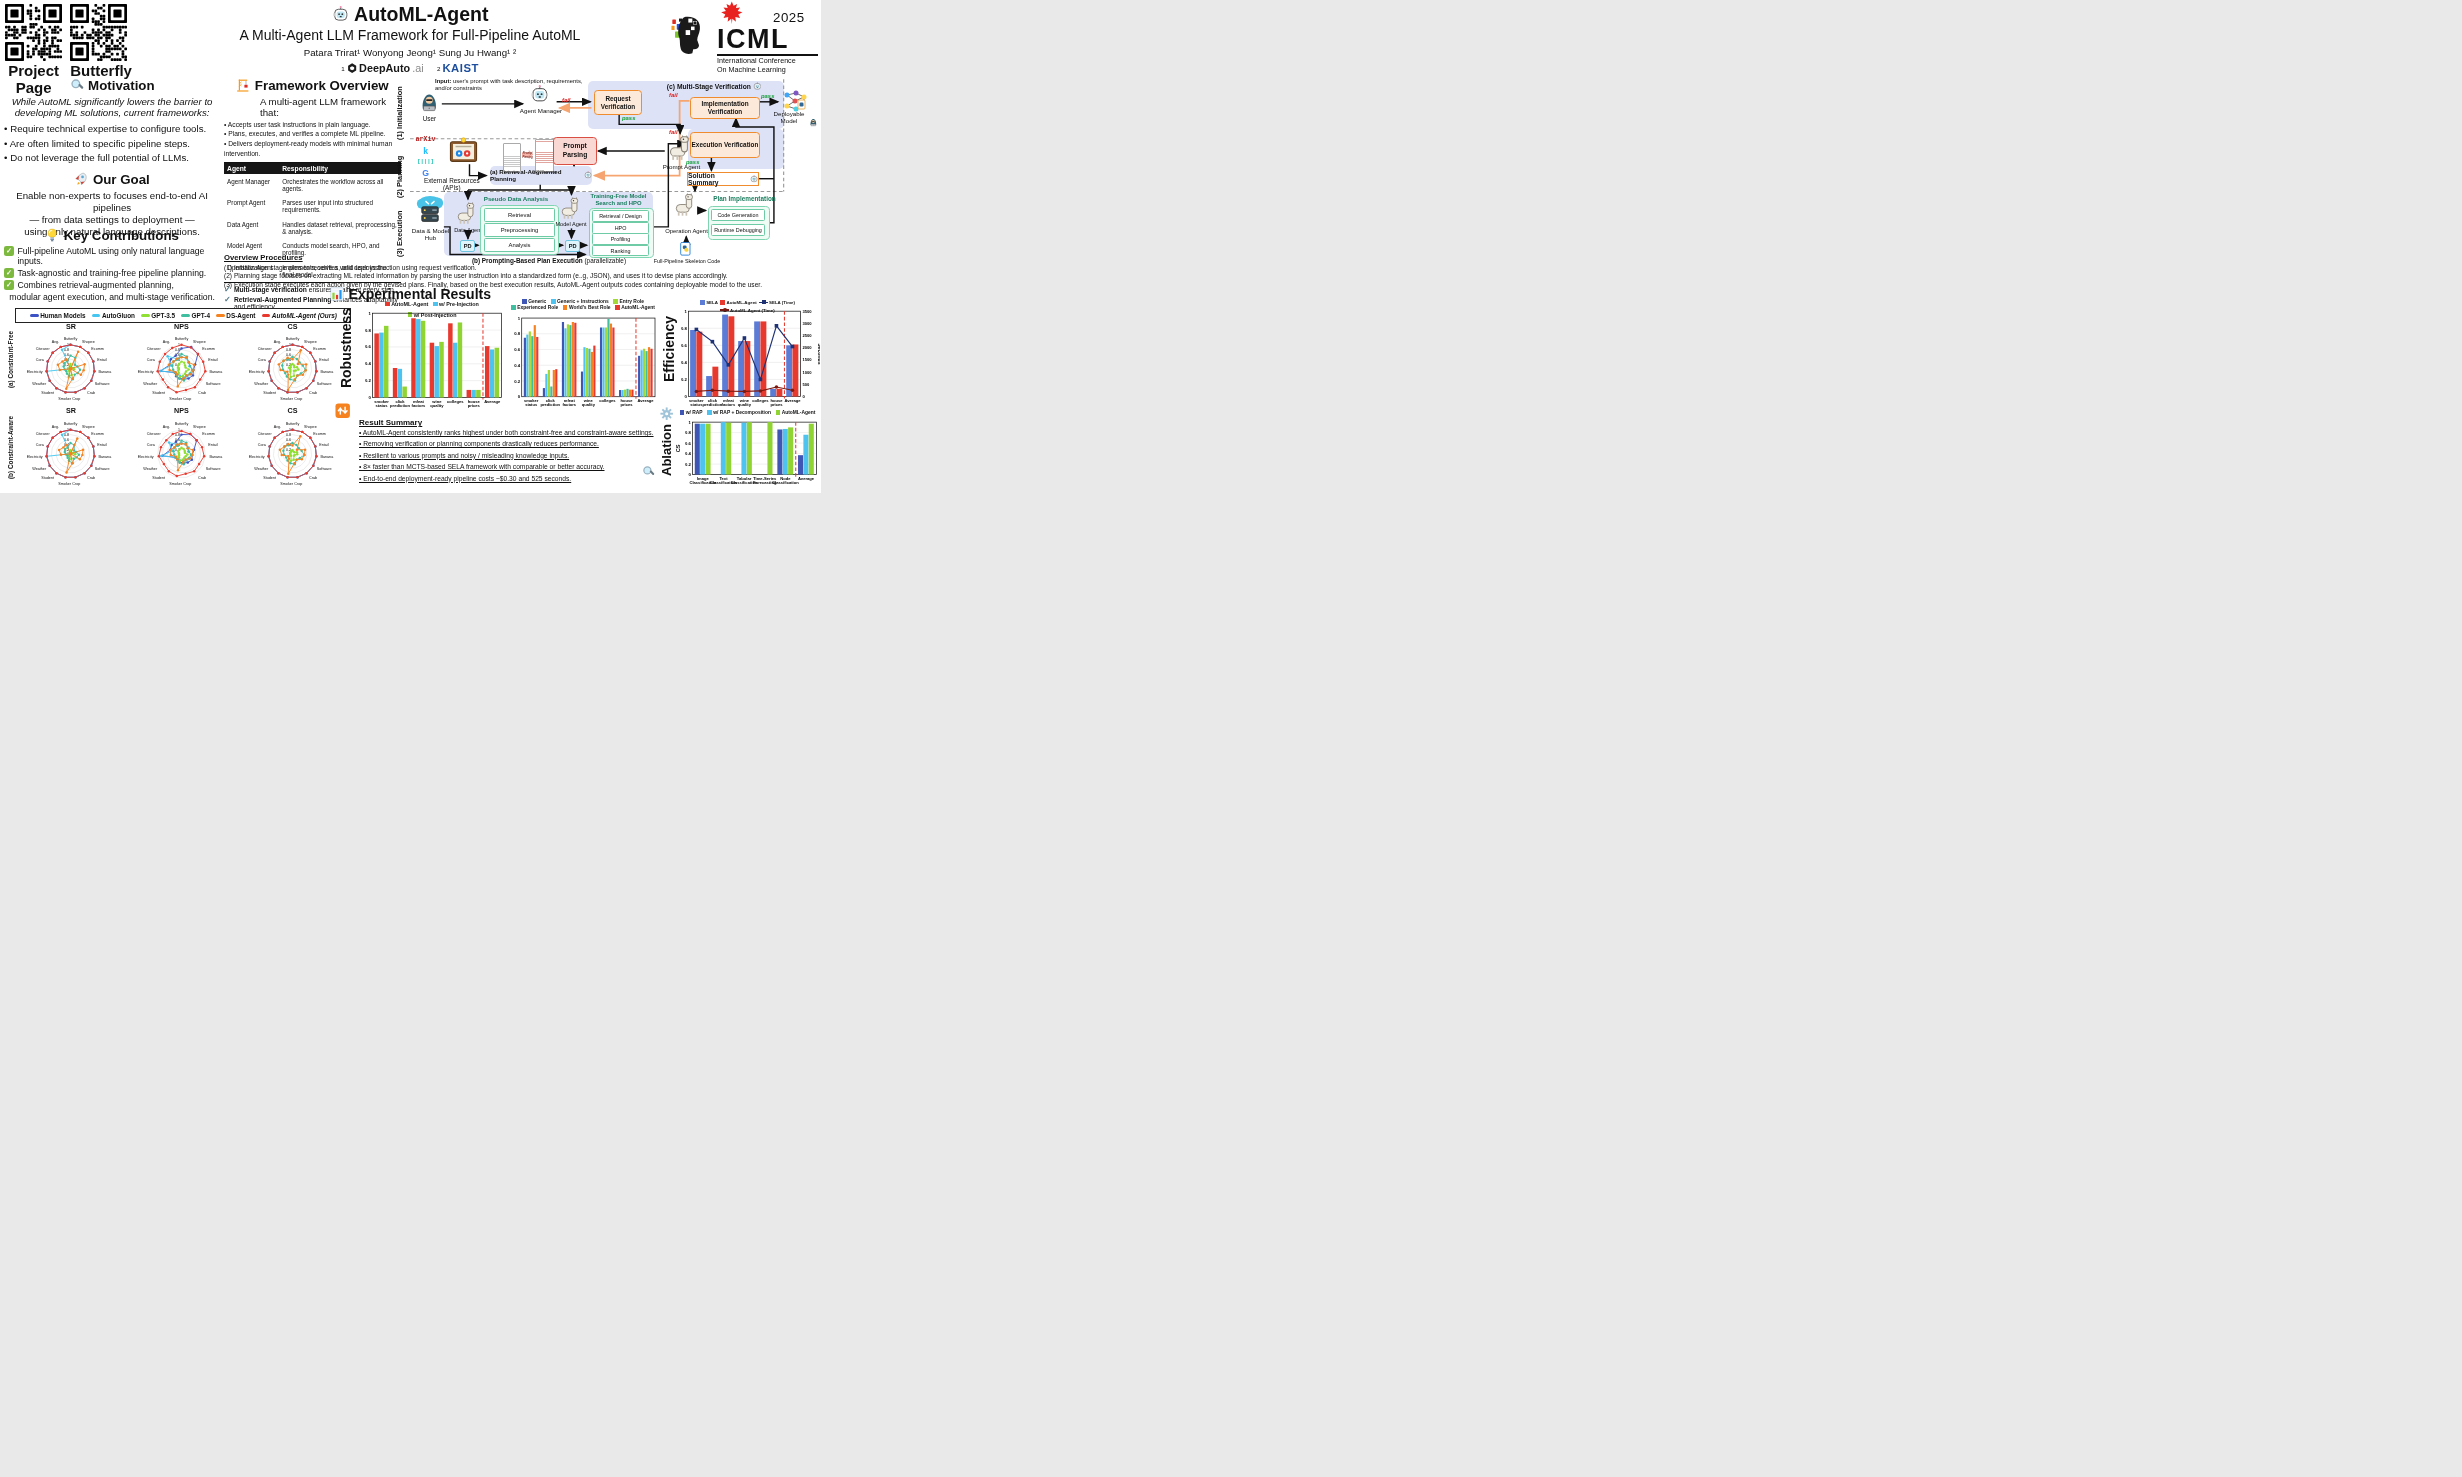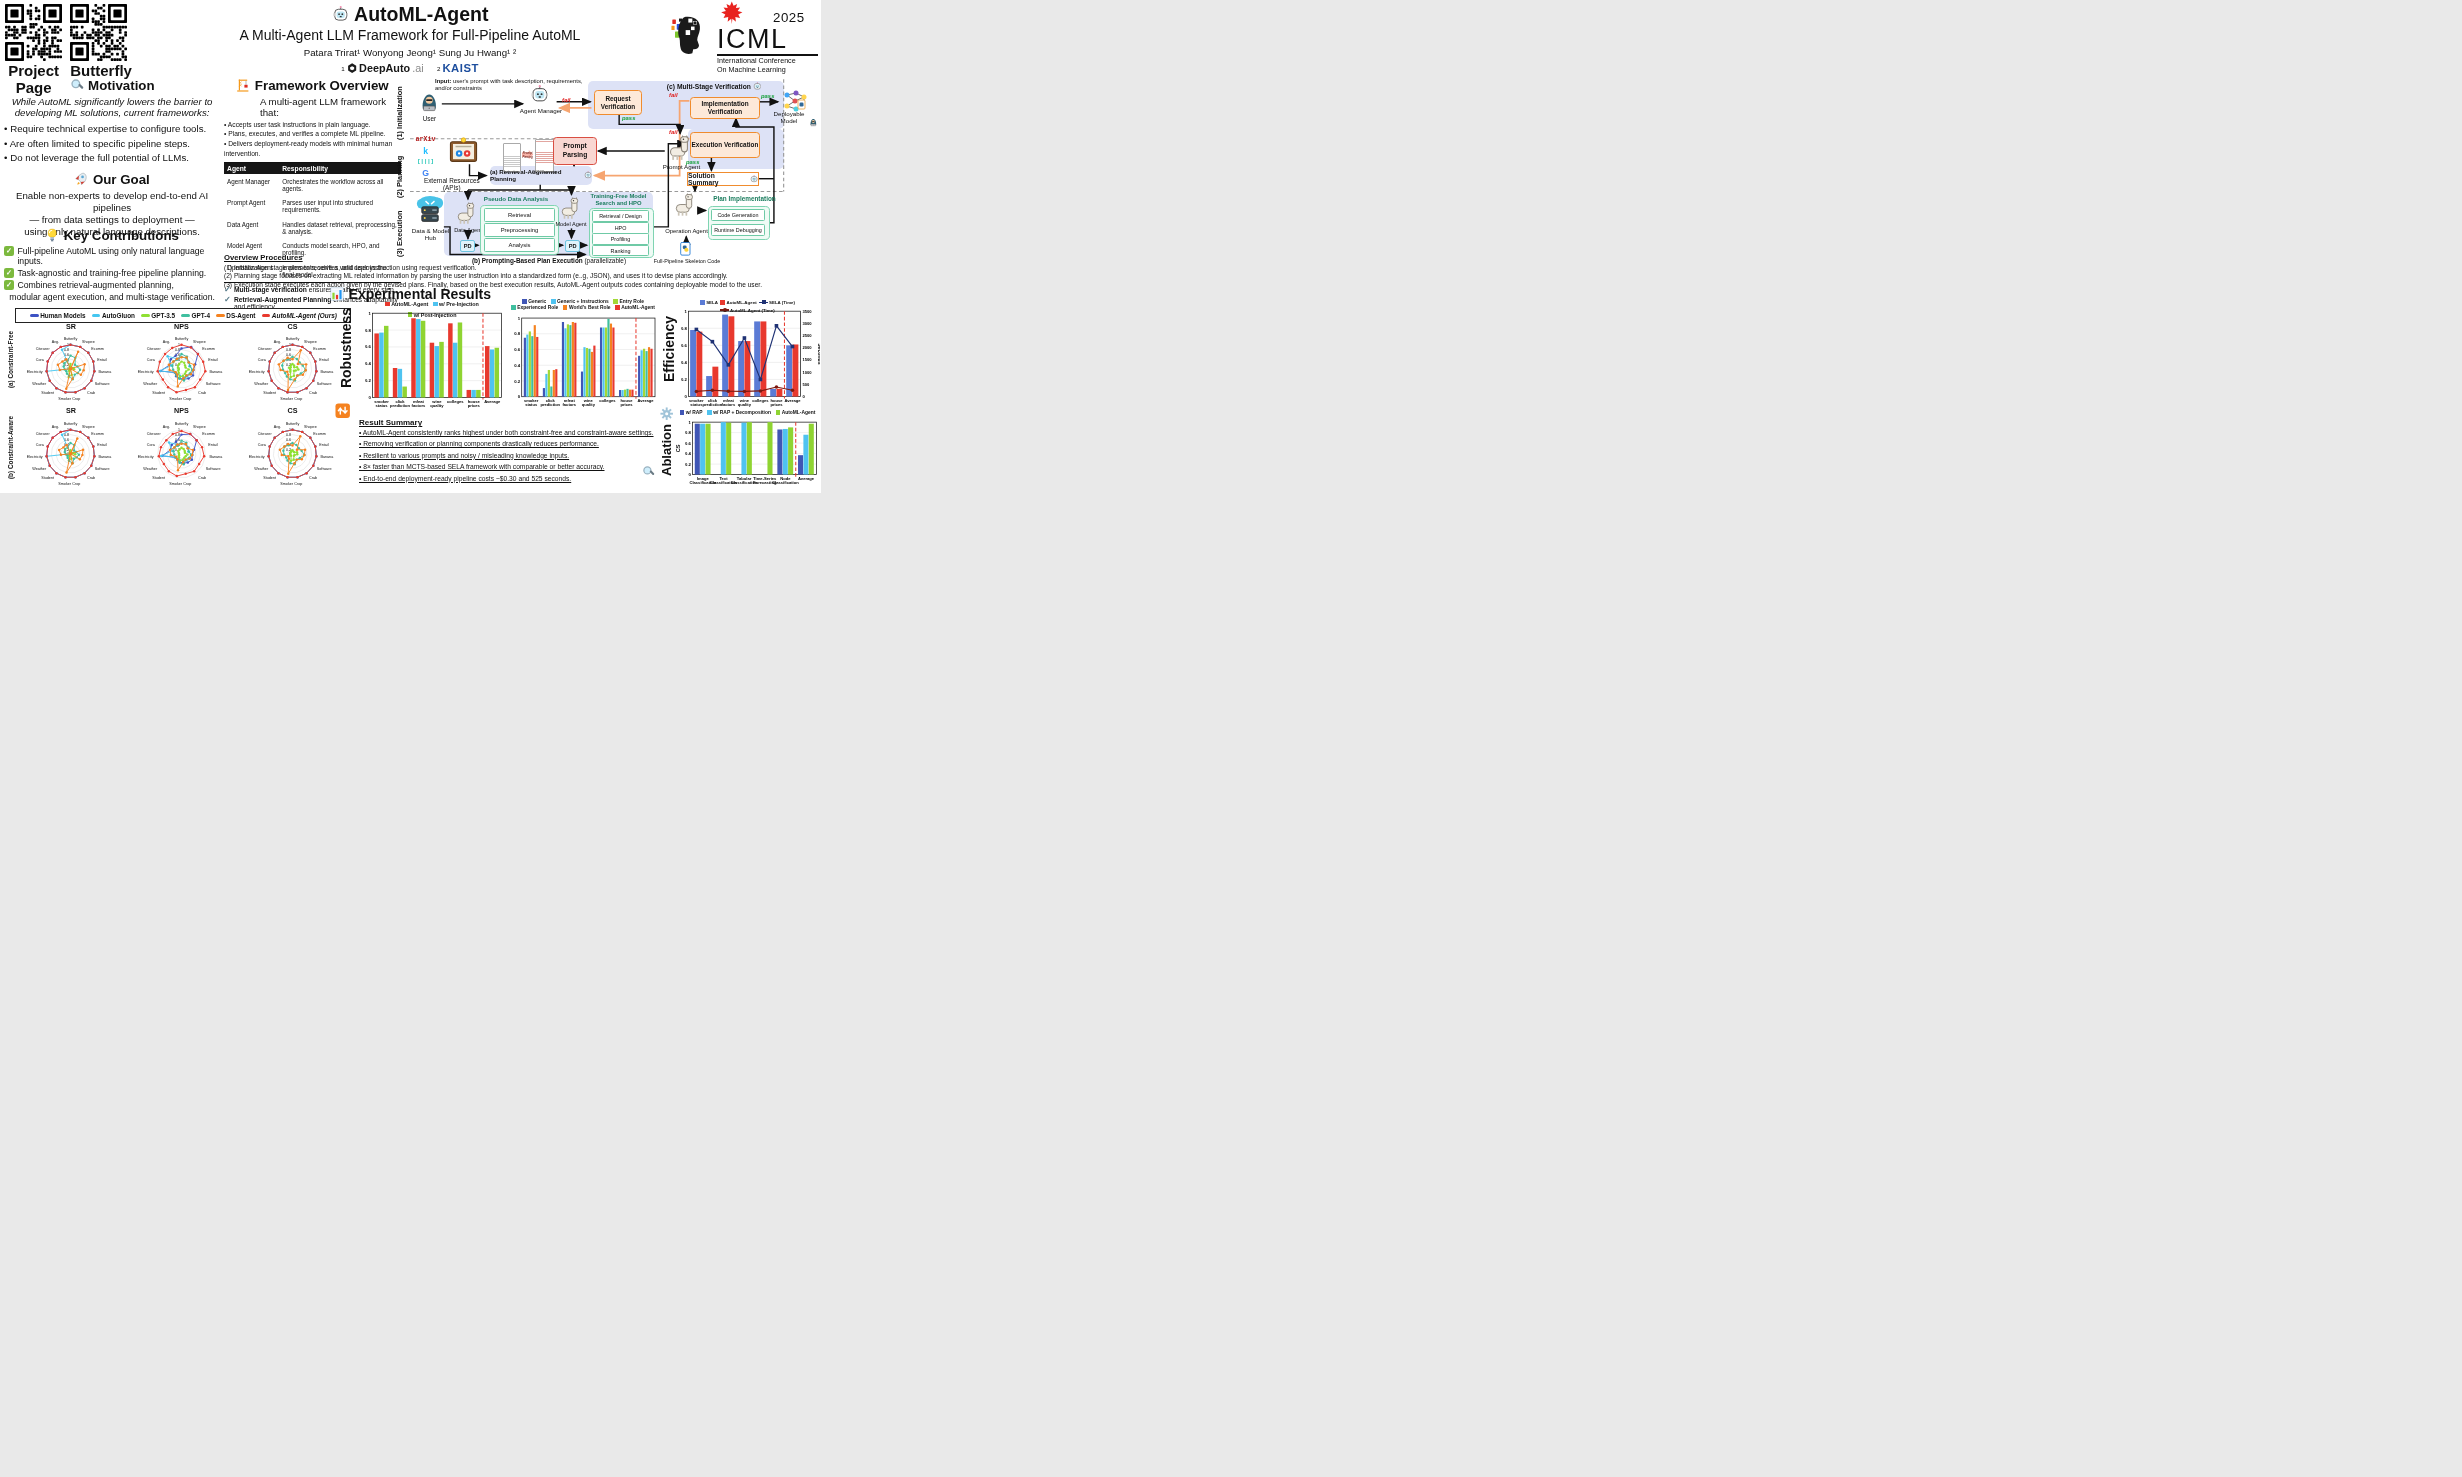--- a/index.html
+++ b/index.html
@@ -14,21 +14,21 @@
   .poster-title{display:flex;align-items:center;justify-content:center;gap:5.1px;font-size:19.5px;font-weight:bold;}
   .poster-sub{font-size:14px;margin-top:1px;}
   .poster-authors{font-size:9.7px;margin-top:4.1px;}
   .affils{display:flex;justify-content:center;align-items:center;gap:13.3px;margin-top:4.1px;font-size:9.2px;}
   .affil{display:flex;align-items:center;gap:2.1px;}
   .sup{font-size:6.2px;vertical-align:super;}
   .da-name{font-weight:bold;font-size:10.8px;color:#171717;}
   .da-ai{color:#8a8a8a;font-size:10.8px;}
   .kaist{font-weight:bold;font-size:11.3px;color:#1d4e9e;letter-spacing:0.5px;}
   .icml-2025{font-size:13.3px;letter-spacing:0.5px;}
-  .icml-word{font-size:27px;font-weight:400;letter-spacing:1.5px;line-height:1;}
+  .icml-word{font-size:27px;font-weight:700;letter-spacing:1.5px;line-height:1;}
   .icml-tag{font-size:7.2px;line-height:1.25;}
   .icml-rule{height:1.5px;background:#111;width:101px;margin:1px 0 1.5px 0;}
   
   .sec-h{display:flex;align-items:center;justify-content:center;gap:4.1px;font-size:13.3px;font-weight:bold;}
   .left-col-text{font-size:9.7px;}
   .bullets19 div{margin-bottom:3.6px;}
   .kc-item{display:flex;gap:3.6px;align-items:flex-start;font-size:8.7px;margin-bottom:2.1px;}
   .check-green{display:inline-block;min-width:9.7px;height:9.7px;background:#7cb93e;border-radius:2.1px;color:#fff;
                font-size:7.2px;line-height:9.7px;text-align:center;font-weight:bold;}
   
@@ -453,21 +453,21 @@
       <span class="icon-svg"><svg viewBox="0 0 32 32" width="14.4" height="14.4">
             <path d="M22 3 C28 6 29 14 24 21 L17 28 L15 22 L10 17 L4 15 L11 8 C16 4 19 2 22 3 Z" fill="#e8eef2" stroke="#7d8a92"></path>
             <circle cx="19" cy="11" r="3" fill="#5aa7d4"></circle>
             <path d="M10 17 L4 15 L11 8 Z" fill="#d23f33"></path>
             <path d="M17 28 L15 22 L24 21 Z" fill="#d23f33"></path>
             <path d="M10 22 C8 24 7 28 7 28 C9 28 12 27 13 25 Z" fill="#f5a623"></path>
           </svg></span>
       <span>Our Goal</span>
     </div>
     <div class="left-col-text ctr" style="margin-top:3.1px;line-height:1.25;">
-      <div>Enable non-experts to develop end-to-end AI pipelines</div>
+      <div>Enable non-experts to focuses end-to-end AI pipelines</div>
       <div>— from data settings to deployment —</div>
       <div>using only natural language descriptions.</div>
     </div>
   </div>
 
   <div class="abs" style="left:4.1px;top:228px;width:216px;">
     <div class="sec-h">
       <span class="icon-svg"><svg viewBox="0 0 32 32" width="14.4" height="14.4">
             <circle cx="16" cy="11.5" r="9" fill="#ffd93b" stroke="#e0a800"></circle>
             <path d="M9.5 11.5 a6.5 6.5 0 0 1 6.5-6.5" stroke="#fff" stroke-width="2" fill="none"></path>

